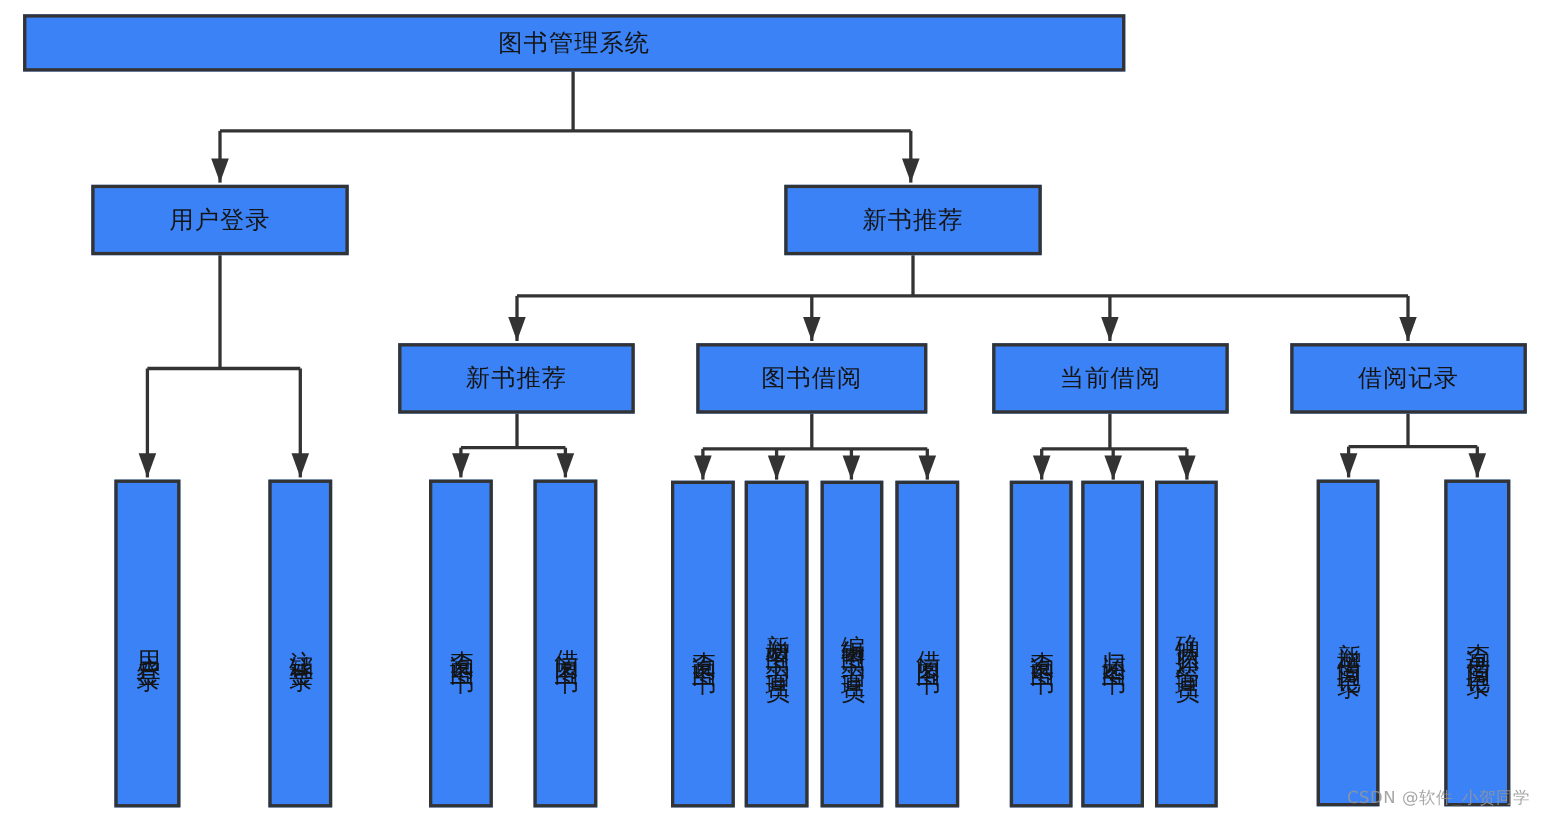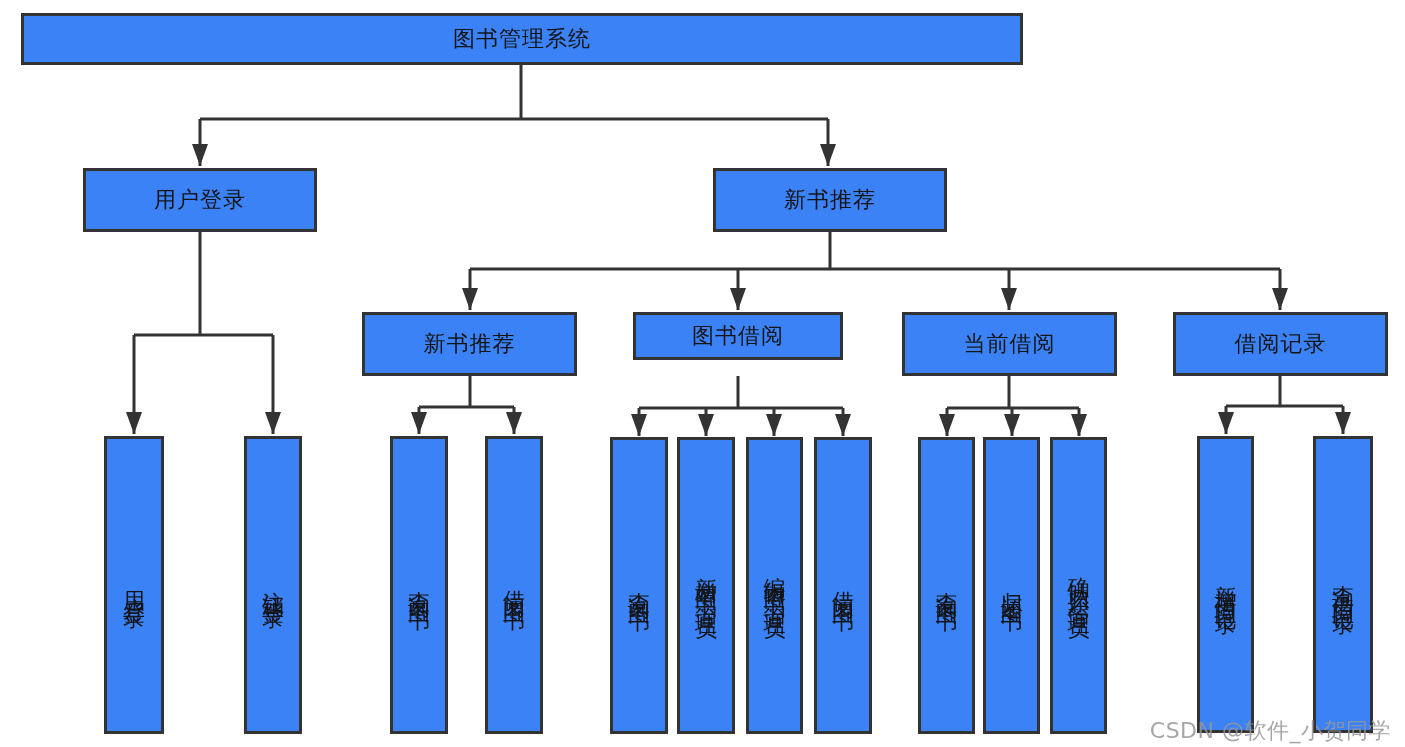--- a/index.html
+++ b/index.html
@@ -14,21 +14,21 @@
     display:flex;align-items:center;justify-content:center;
     font-size:22px;letter-spacing:1px;white-space:nowrap;
   }
   .vnode{
     writing-mode:vertical-lr;text-orientation:mixed;
     letter-spacing:6px;font-size:22px;line-height:1;
     white-space:normal;
   }
   .watermark{
     position:absolute;z-index:3;right:14px;top:716px;
-    font-size:22px;color:rgba(150,150,150,0.85);letter-spacing:0.5px;
+    font-size:15px;color:rgba(150,150,150,0.85);letter-spacing:0.5px;
   }
 </style>
 </head>
 <body>
 
 <div class="canvas">
 
   <svg class="connectors" width="1405" height="747" viewBox="0 0 1405 747">
     <defs>
       <marker id="ah" markerUnits="userSpaceOnUse" markerWidth="18" markerHeight="24" refX="9" refY="22" orient="0">
@@ -78,21 +78,21 @@
       <path d="M1343,406 V434" marker-end="url(#ah)"></path>
     </g>
   </svg>
 
   <div class="node" style="left:21px;top:13px;width:1002px;height:52px;">图书管理系统</div>
 
   <div class="node" style="left:83px;top:168px;width:234px;height:64px;">用户登录</div>
   <div class="node" style="left:713px;top:168px;width:234px;height:64px;">新书推荐</div>
 
   <div class="node" style="left:362px;top:312px;width:215px;height:64px;">新书推荐</div>
-  <div class="node" style="left:633px;top:312px;width:210px;height:48px;">图书借阅</div>
+  <div class="node" style="left:633px;top:312px;width:210px;height:64px;">图书借阅</div>
   <div class="node" style="left:1173px;top:312px;width:215px;height:64px;">借阅记录</div>
   <div class="node" style="left:902px;top:312px;width:215px;height:64px;">当前借阅</div>
 
   <div class="node vnode" style="left:104px;top:436px;width:60px;height:298px;">用户登录</div>
   <div class="node vnode" style="left:244px;top:436px;width:58px;height:298px;">注销登录</div>
 
   <div class="node vnode" style="left:390px;top:436px;width:58px;height:298px;">查询图书</div>
   <div class="node vnode" style="left:485px;top:436px;width:58px;height:298px;">借阅图书</div>
 
   <div class="node vnode" style="left:610px;top:437px;width:58px;height:297px;">查询图书</div>

